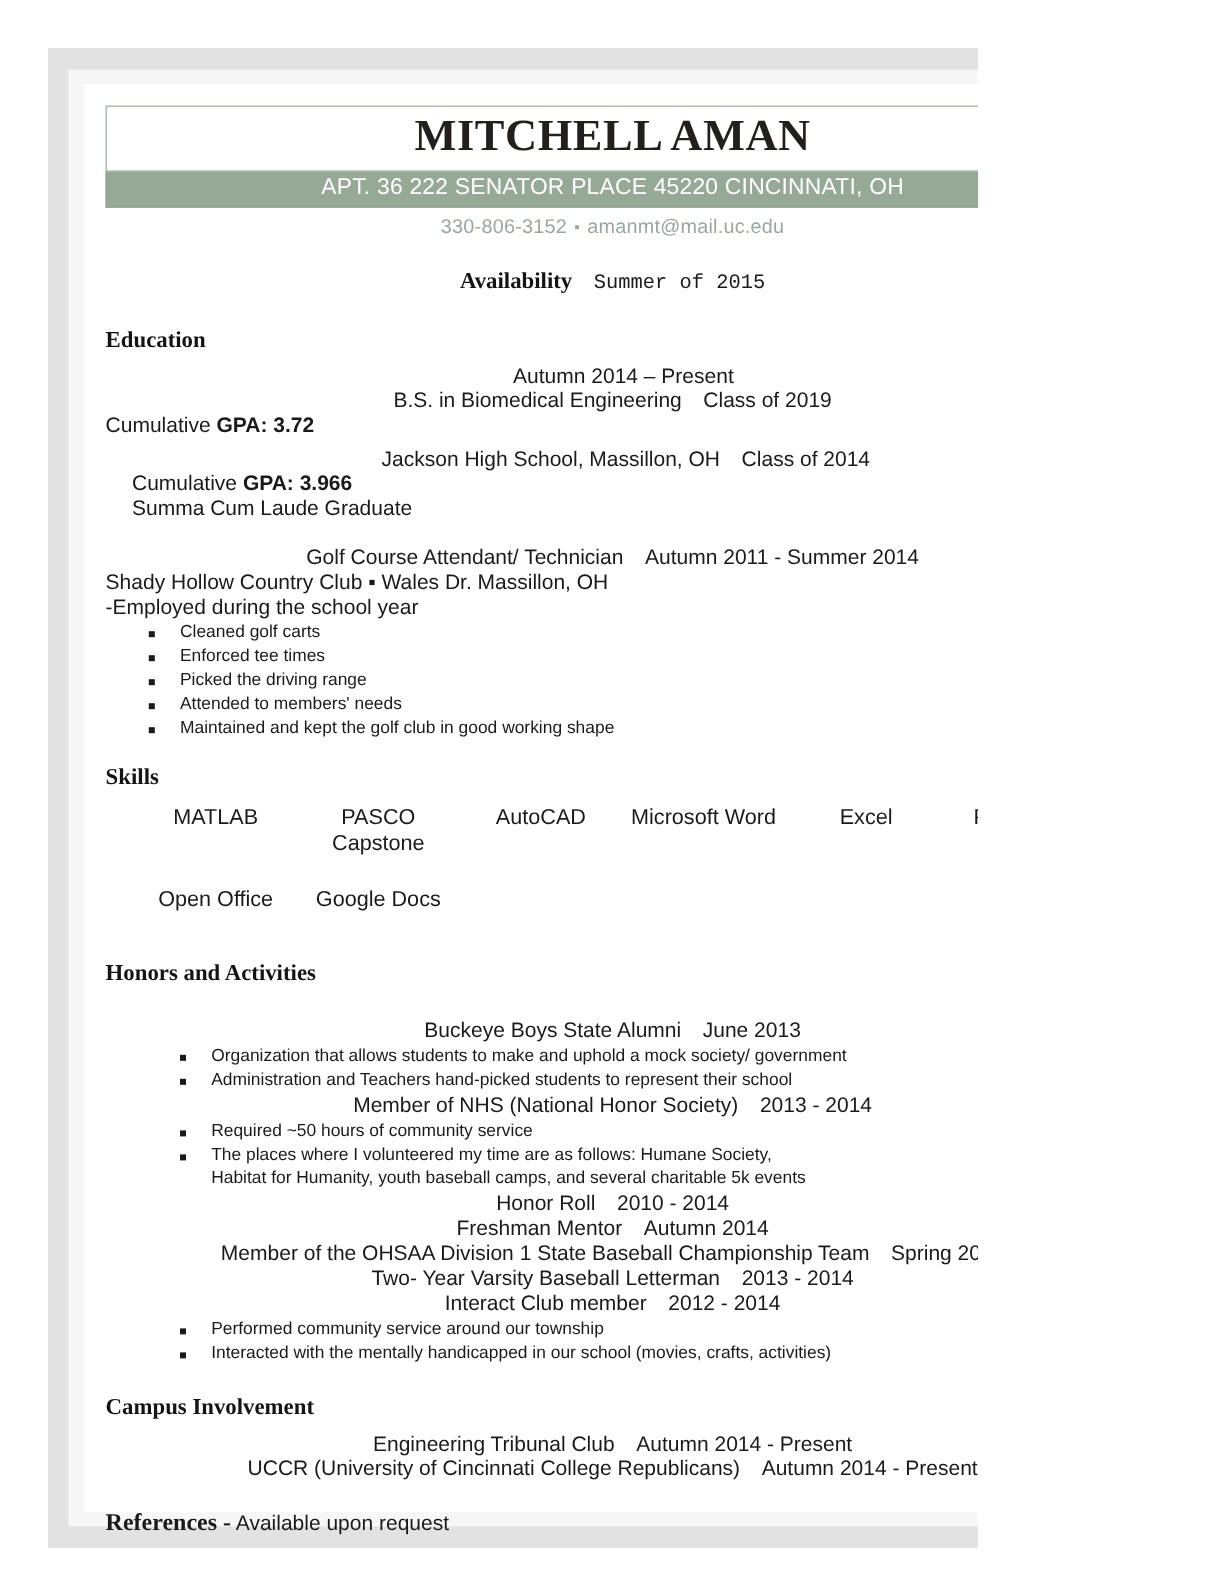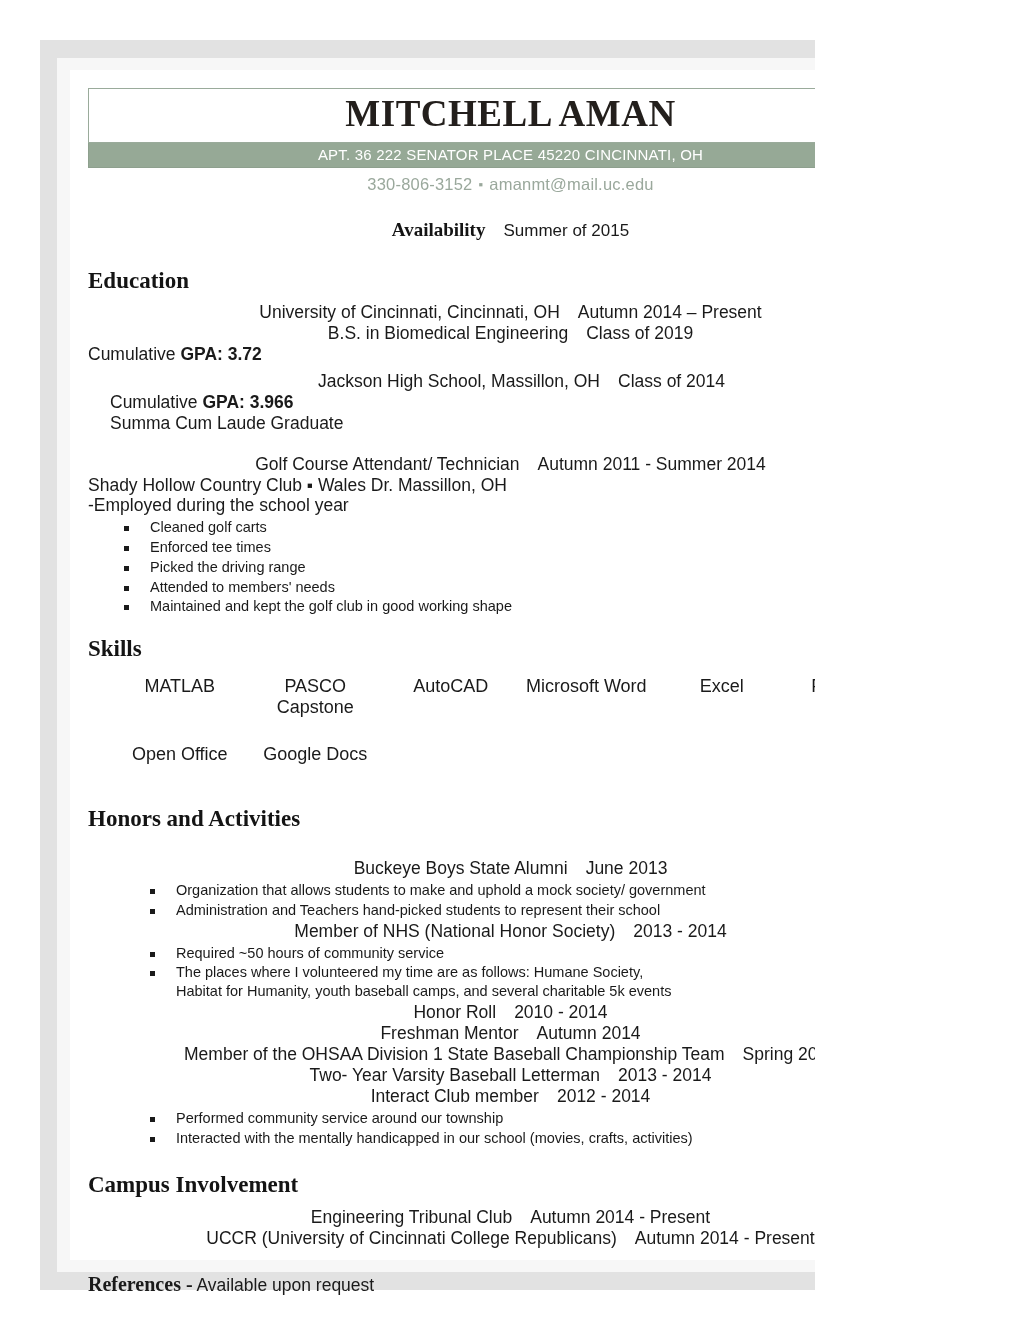--- a/index.html
+++ b/index.html
@@ -68,21 +68,21 @@
     font-weight: bold;
     font-size: 37px;
     letter-spacing: 0.5px;
     color: #231f1c;
     line-height: 1.05;
   }
   .address-bar {
     background: #96a996;
     color: #ffffff;
     text-align: center;
-    font-size: 15px;
+    font-size: 19px;
     letter-spacing: 0.2px;
     padding: 3px 0 4px 0;
     border-left: 1px solid #8ea08e;
     border-right: 1px solid #8ea08e;
     border-bottom: 1px solid #8ea08e;
   }
   .contact-line {
     text-align: center;
     color: #9aa89c;
     font-size: 16.5px;
@@ -109,31 +109,31 @@
 
   .line {
     font-size: 17.5px;
     color: #1a1a1a;
     line-height: 1.18;
   }
 
   h2.section {
     font-family: "Liberation Serif", serif;
     font-weight: bold;
-    font-size: 23px;
+    font-size: 19px;
     color: #141414;
     margin: 0;
     padding: 0;
     line-height: 1.25;
   }
 
   .sec-availability { margin-top: 24px; }
   .sec-availability .row { align-items: baseline; }
   .sec-availability h2.section { font-size: 19px; }
-  .sec-availability .right { font-size: 17px; }
+  .sec-availability .right { font-size: 17px; font-family: Liberation Mono, monospace; }
 
   .sec-education { margin-top: 25px; }
   .sec-education .block { margin-top: 7px; }
   .gap-block { margin-top: 20px; margin-left: 22px; }
 
   b.strong { font-weight: bold; }
 
   .sec-job { margin-top: 21px; }
   .sec-job .body { margin-top: 7px; }
 
@@ -213,21 +213,20 @@
           <h2 class="section left">Availability</h2>
           <span class="right">Summer of 2015</span>
         </div>
       </div>
 
       <div class="sec-education">
         <h2 class="section">Education</h2>
 
         <div class="block">
           <div class="row">
-            <span class="left">University of Cincinnati, Cincinnati, OH</span>
             <span class="right">Autumn 2014 – Present</span>
           </div>
           <div class="row">
             <span class="left">B.S. in Biomedical Engineering</span>
             <span class="right">Class of 2019</span>
           </div>
           <div class="line"><span>Cumulative </span><b class="strong">GPA: 3.72</b></div>
         </div>
 
         <div class="block gap-block">

